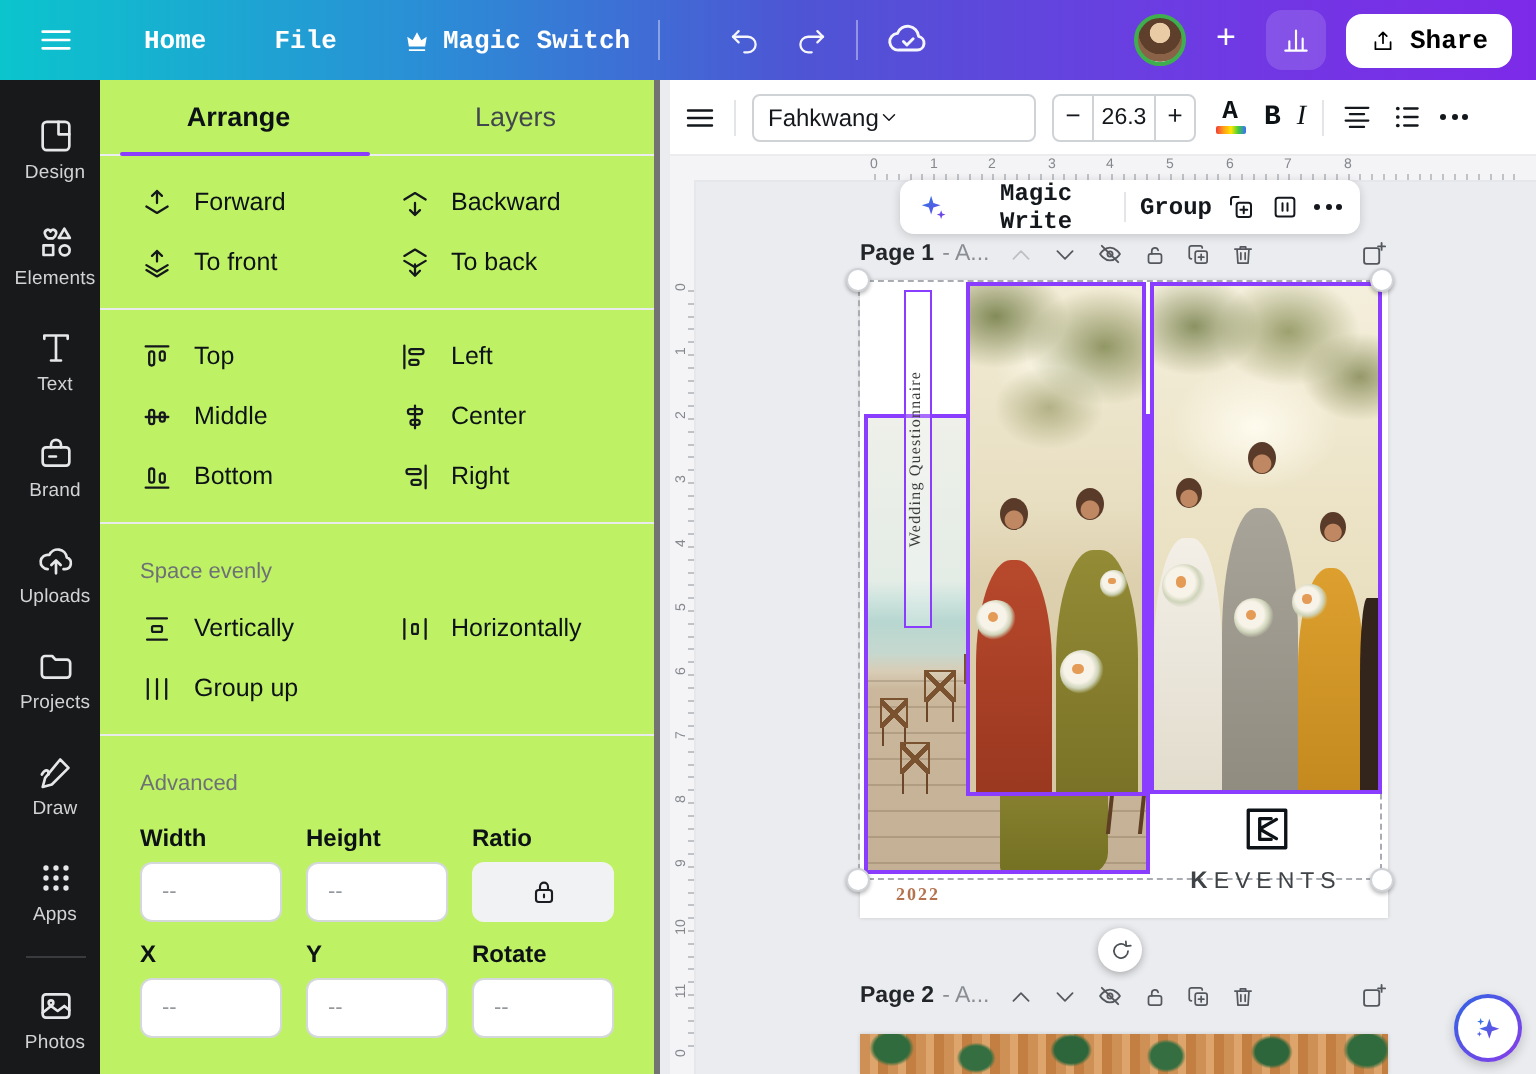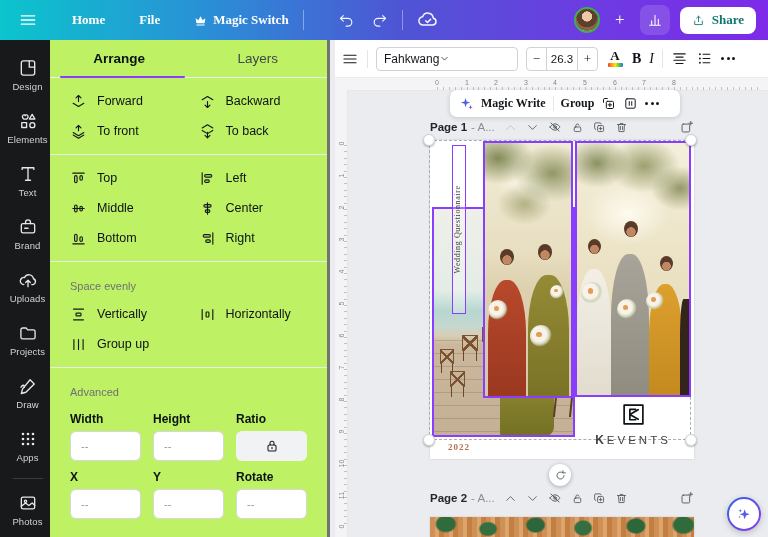--- a/index.html
+++ b/index.html
@@ -1,39 +1,39 @@
 <!DOCTYPE html>
 <html><head>
 <meta charset="utf-8">
 <style>
   html,body{margin:0;padding:0;background:#ebecef;}
   #app{position:relative;width:768px;height:537px;overflow:hidden;
        font-family:"Liberation Sans",sans-serif;color:#0d1216;background:#ebecef;}
   svg{display:block}
   .ic{stroke:currentColor;fill:none;stroke-width:1.6;stroke-linecap:round;stroke-linejoin:round}
-  button{font-family:Liberation Serif, serif;border:none;background:none;padding:0;cursor:pointer;color:inherit}
+  button{font-family:Liberation Mono, monospace;border:none;background:none;padding:0;cursor:pointer;color:inherit}
 
   
   .topbar{position:absolute;left:0;top:0;width:768px;height:40px;display:flex;align-items:center;
     background:linear-gradient(90deg,#0bc5cd 0%,#2b8dd6 28%,#4e55d4 52%,#6c3ce2 76%,#7d2ae8 100%);
     color:#fff;padding:0 12px;box-sizing:border-box;}
   .tb-burger{width:20px;height:20px;margin:0 10px 0 6px;color:#fff}
   .tb-nav{display:flex;align-items:center;gap:34px;margin-left:24px;font-size:13px;font-weight:700}
   .tb-nav button{color:#fff;font-size:13px;font-weight:700;display:flex;align-items:center;gap:6px}
   .tb-div{width:1px;height:20px;background:rgba(255,255,255,.38);margin:0 14px}
   .tb-hist{display:flex;align-items:center;gap:16px;margin-left:20px}
   .tb-hist svg,.tb-cloud svg{opacity:.95}
   .tb-right{margin-left:auto;display:flex;align-items:center;gap:10px}
   .avatar{width:26px;height:26px;border-radius:50%;border:2px solid #3fae4e;box-sizing:border-box;
     background:radial-gradient(circle at 50% 34%,#e9cba6 27%,#5d3f2c 29% 58%,#8a6248 59% 78%,#ddd6ca 79%);}
   .tb-plus{font-size:17px;font-weight:400;color:#fff;width:20px;text-align:center}
   .tb-chart{width:30px;height:30px;border-radius:8px;background:rgba(255,255,255,.14);
     display:flex;align-items:center;justify-content:center;color:#fff}
   .share-btn{height:27px;background:#fff;border-radius:8px;display:flex;align-items:center;gap:7px;
-    padding:0 12px;font-size:13px;font-weight:700;color:#0f766e}
+    padding:0 12px;font-size:13px;font-weight:700;color:#000000}
 
   
   .sidebar{position:absolute;left:0;top:40px;width:55px;height:497px;background:#18191b;
     display:flex;flex-direction:column;align-items:center;padding-top:8px;box-sizing:border-box}
   .sb-item{width:66px;height:54px;display:flex;flex-direction:column;align-items:center;justify-content:center;
     color:#e6e7e8;gap:3px}
   .sb-item span.lbl{font-size:9.5px;color:#d2d3d5;letter-spacing:.1px}
   .sb-sep{width:30px;height:1px;background:#3a3b3e;margin:5px 0}
 
   

